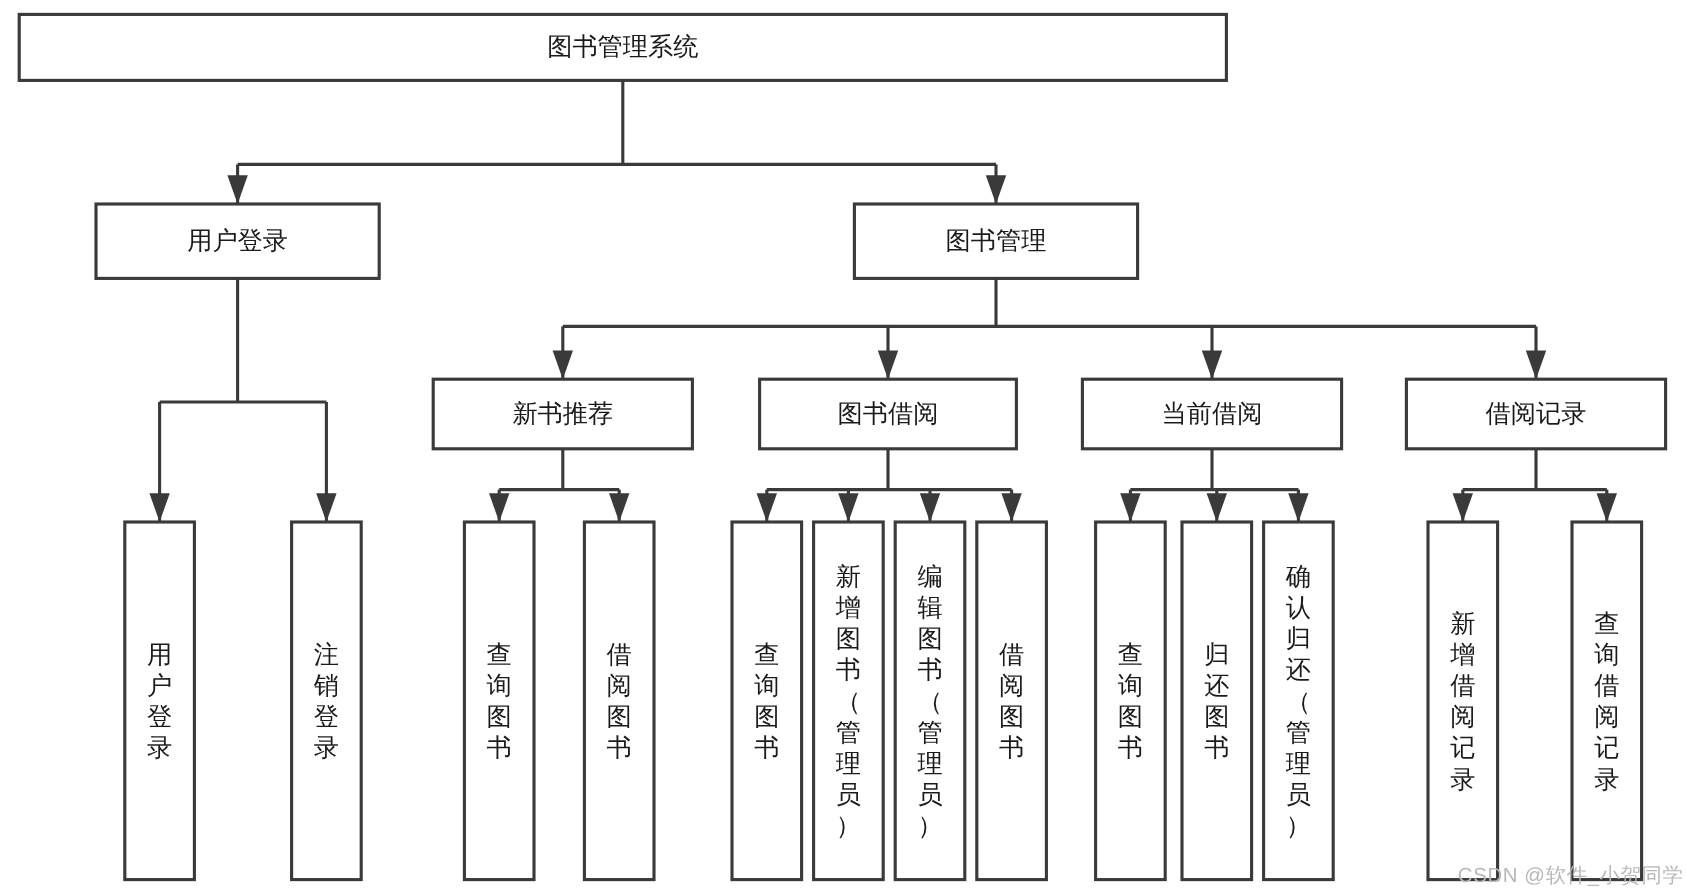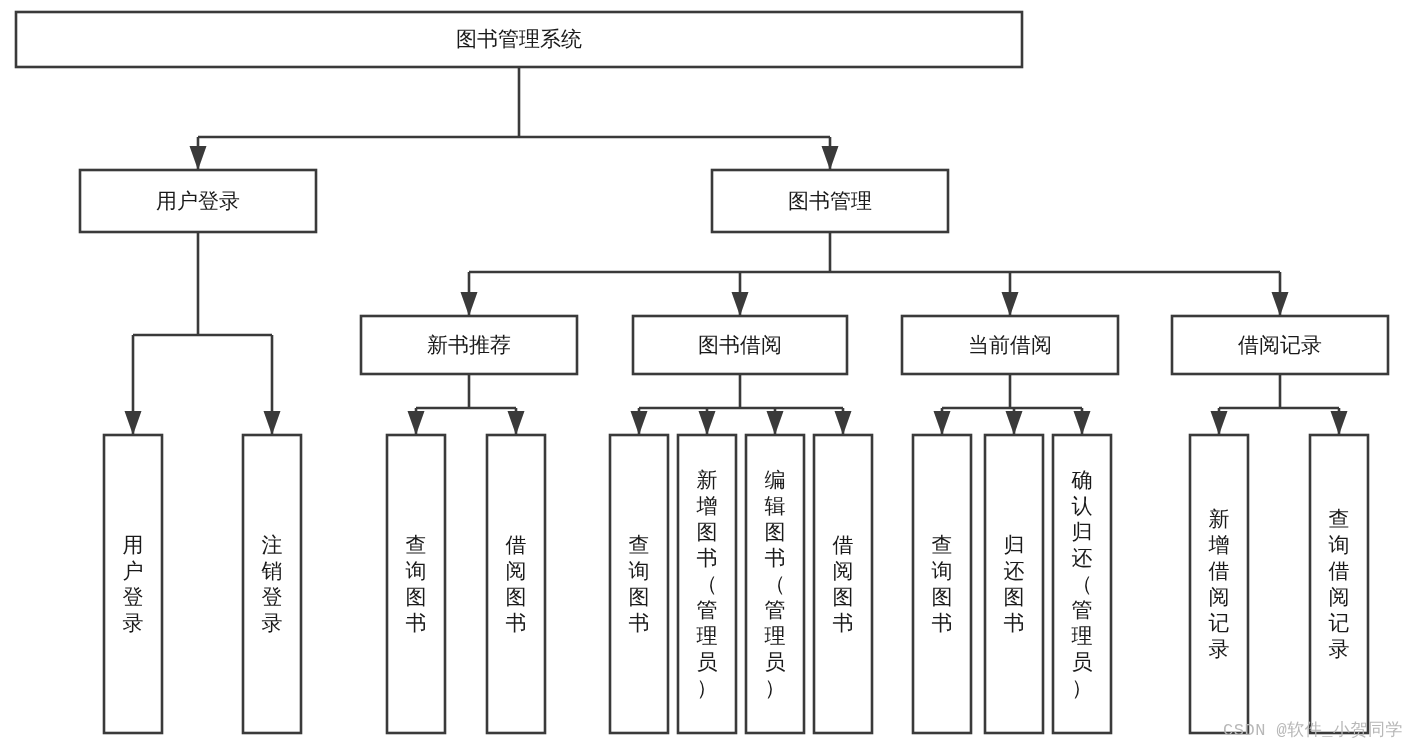--- a/index.html
+++ b/index.html
@@ -52,21 +52,21 @@
   .node-label-vertical {
     font-family: "Liberation Sans", "DejaVu Sans", sans-serif;
     fill: #1a1a1a;
     font-size: 21px;
     text-anchor: middle;
   }
   .watermark {
     position: absolute;
     right: 14px;
     bottom: 6px;
-    font-family: Liberation Mono, monospace;
+    font-family: Liberation Sans, sans-serif;
     font-size: 17px;
     color: #b8b8b8;
     white-space: nowrap;
     letter-spacing: 0.5px;
   }
 </style>
 </head>
 <body>
 
 <div id="diagram-root">

